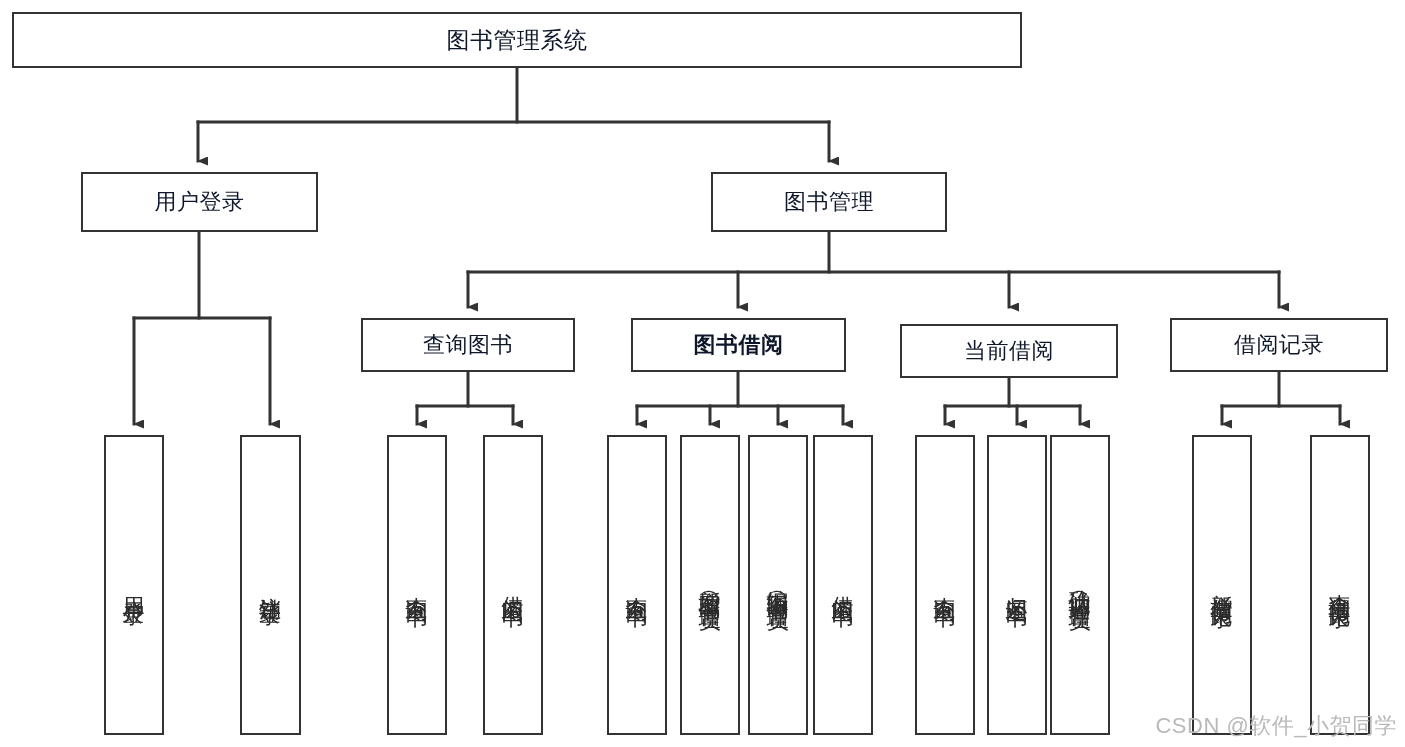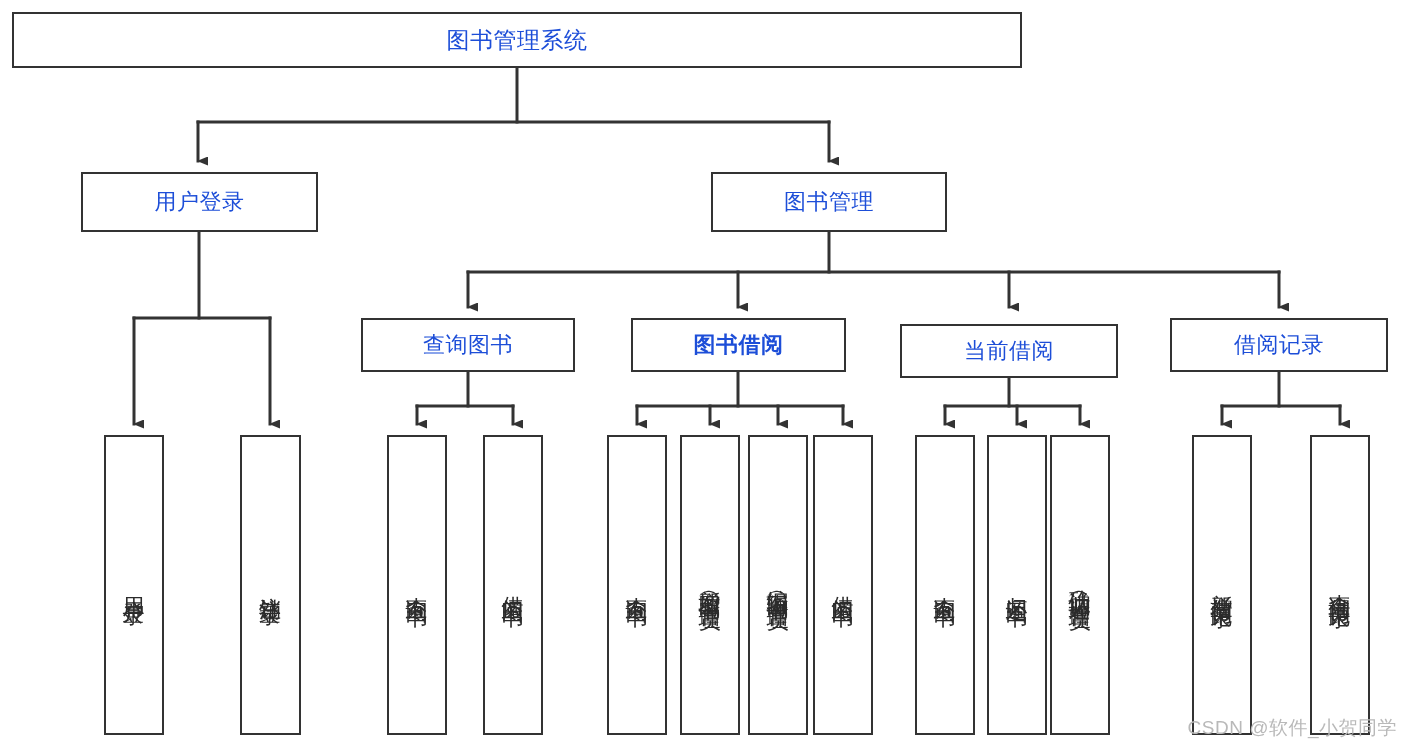--- a/index.html
+++ b/index.html
@@ -31,21 +31,21 @@
     box-sizing: border-box;
     border: 2px solid #333333;
     background: #ffffff;
     display: flex;
     align-items: center;
     justify-content: center;
     overflow: hidden;
   }
   .node-label-h {
     font-size: 22px;
-    color: #1d4ed8;
+    color: #0f172a;
     line-height: 1.15;
     letter-spacing: 0.5px;
     white-space: nowrap;
   }
   .node-label-v {
     font-size: 22px;
     color: #2b2b2b;
     writing-mode: vertical-rl;
     text-orientation: upright;
     letter-spacing: 3px;
@@ -53,21 +53,21 @@
     white-space: nowrap;
     text-align: center;
   }
   .root-label {
     font-size: 23px;
   }
   .watermark {
     position: absolute;
     right: 8px;
     bottom: 6px;
-    font-size: 19px;
+    font-size: 22px;
     color: #b9b9b9;
     white-space: nowrap;
     letter-spacing: 0.5px;
   }
 </style>
 </head>
 <body>
 
 <div id="diagram-root">
 

